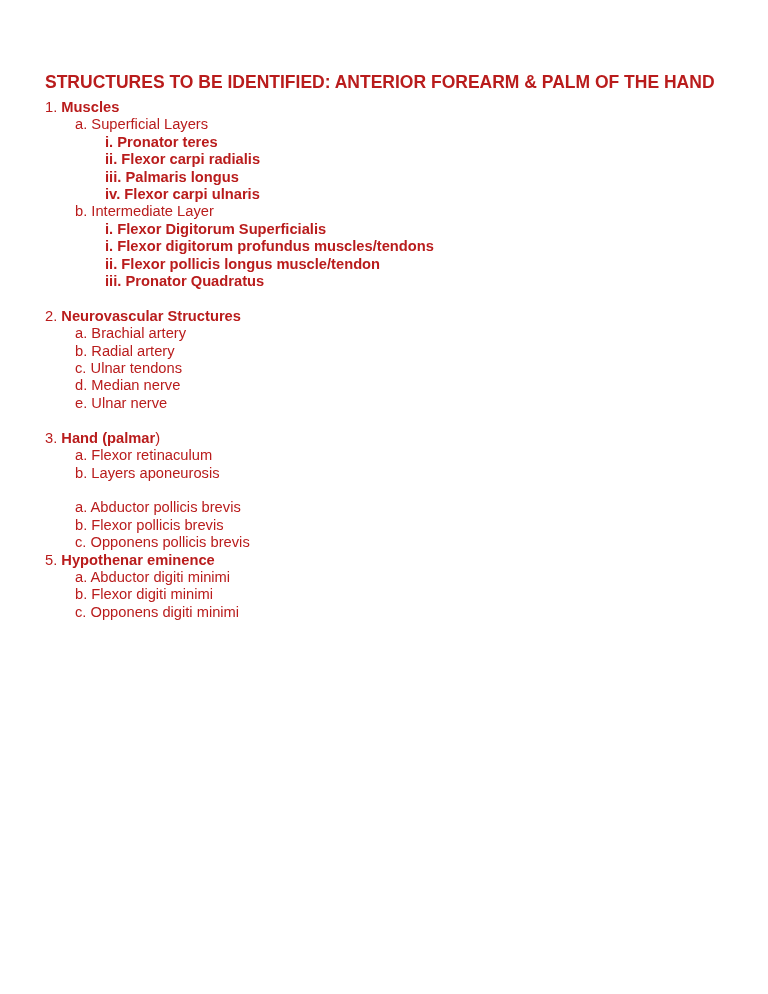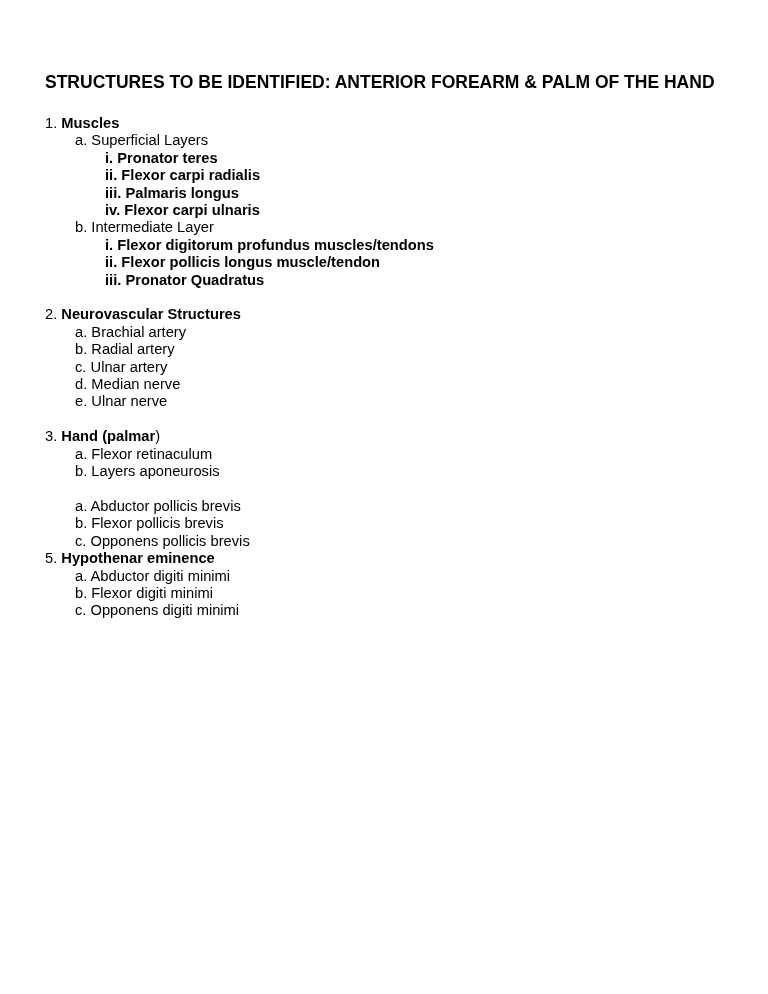--- a/index.html
+++ b/index.html
@@ -5,41 +5,40 @@
   html, body {
     margin: 0;
     padding: 0;
     background: #ffffff;
   }
   .page {
     position: relative;
     width: 768px;
     height: 994px;
     background: #ffffff;
-    color: #000000;
+    color: #b91c1c;
     font-family: "Liberation Sans", sans-serif;
     overflow: hidden;
   }
   .title {
     position: absolute;
     left: 45px;
     top: 60px;
     font-size: 17.5px;
     font-weight: 700;
     line-height: 20px;
     white-space: nowrap;
     letter-spacing: 0;
   }
   .list {
     position: absolute;
     left: 45px;
     top: 99px;
     font-size: 14.7px;
     line-height: 17.4px;
-    margin-top: 16px;
   }
   .line {
     white-space: nowrap;
   }
   .lvl0 { padding-left: 0; }
   .lvl1 { padding-left: 30px; }
   .lvl2 { padding-left: 60px; font-weight: bold; }
   .section.gap { margin-top: 17.4px; }
   .section strong { font-weight: 700; }
 </style>
@@ -50,29 +49,30 @@
   <h1 class="title">STRUCTURES TO BE IDENTIFIED: ANTERIOR FOREARM &amp; PALM OF THE HAND</h1>
   <div class="list">
       <div class="section">
         <div class="line lvl0"><span>1.</span> <strong>Muscles</strong><span></span></div>
         <div class="line lvl1"><span>a.</span> <span>Superficial Layers</span></div>
         <div class="line lvl2"><span>i.</span> <span>Pronator teres</span></div>
         <div class="line lvl2"><span>ii.</span> <span>Flexor carpi radialis</span></div>
         <div class="line lvl2"><span>iii.</span> <span>Palmaris longus</span></div>
         <div class="line lvl2"><span>iv.</span> <span>Flexor carpi ulnaris</span></div>
         <div class="line lvl1"><span>b.</span> <span>Intermediate Layer</span></div>
+        <div class="line lvl2"><span>i.</span> <span>Flexor Digitorum Superficialis</span></div>
         <div class="line lvl2"><span>i.</span> <span>Flexor digitorum profundus muscles/tendons</span></div>
         <div class="line lvl2"><span>ii.</span> <span>Flexor pollicis longus muscle/tendon</span></div>
         <div class="line lvl2"><span>iii.</span> <span>Pronator Quadratus</span></div>
       </div>
       <div class="section gap">
         <div class="line lvl0"><span>2.</span> <strong>Neurovascular Structures</strong><span></span></div>
         <div class="line lvl1"><span>a.</span> <span>Brachial artery</span></div>
         <div class="line lvl1"><span>b.</span> <span>Radial artery</span></div>
-        <div class="line lvl1"><span>c.</span> <span>Ulnar artery</span></div>
+        <div class="line lvl1"><span>c.</span> <span>Ulnar tendons</span></div>
         <div class="line lvl1"><span>d.</span> <span>Median nerve</span></div>
         <div class="line lvl1"><span>e.</span> <span>Ulnar nerve</span></div>
       </div>
       <div class="section gap">
         <div class="line lvl0"><span>3.</span> <strong>Hand (palmar</strong><span>)</span></div>
         <div class="line lvl1"><span>a.</span> <span>Flexor retinaculum</span></div>
         <div class="line lvl1"><span>b.</span> <span>Layers aponeurosis</span></div>
       </div>
       <div class="section gap">
         <div class="line lvl1"><span>a.</span> <span>Abductor pollicis brevis</span></div>

